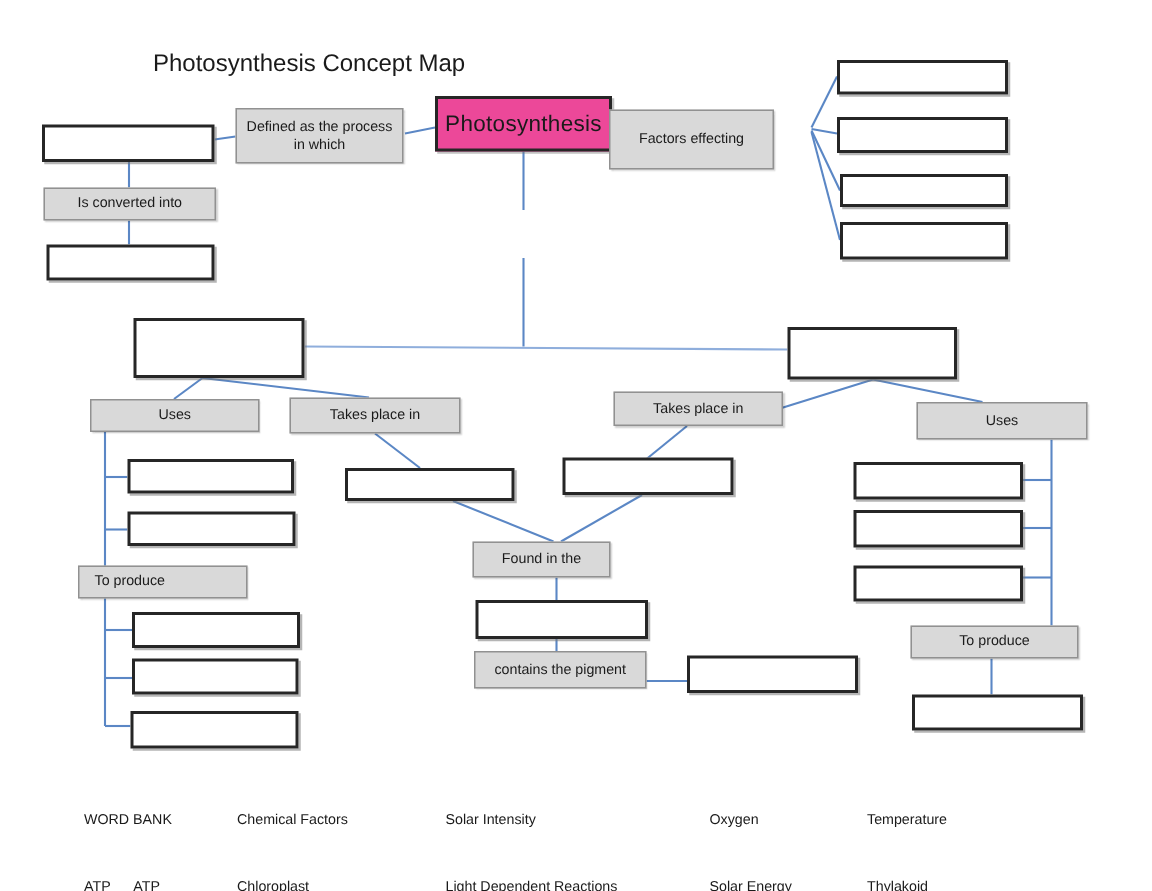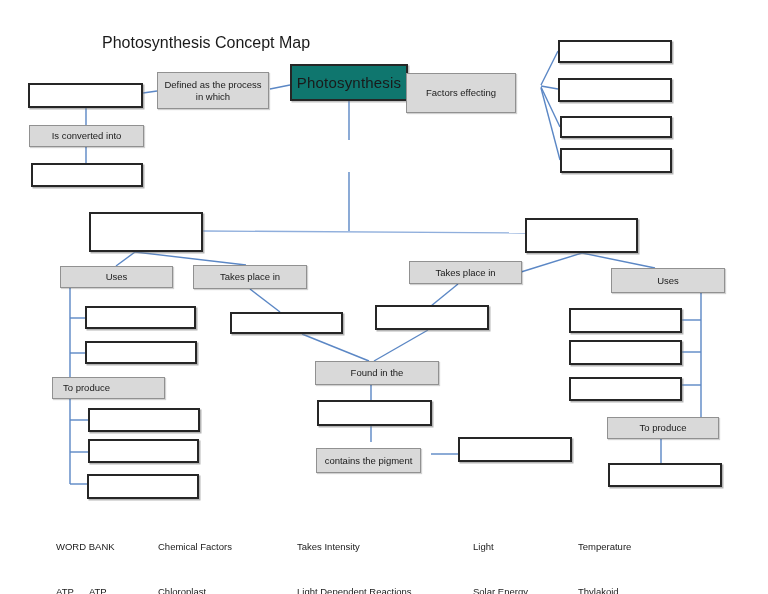--- a/index.html
+++ b/index.html
@@ -7,21 +7,21 @@
     width:768px;height:594px;background:#ffffff;position:relative;
     font-family:"Liberation Sans","DejaVu Sans",sans-serif;color:#1a1a1a;
     overflow:hidden;
   }
   #stage{position:absolute;inset:0;width:768px;height:594px;}
   #wires{position:absolute;left:0;top:0;z-index:1;}
   .node{position:absolute;z-index:2;box-sizing:border-box;display:flex;align-items:center;justify-content:center;text-align:center;}
   .gbox{background:#d9d9d9;border:1px solid #919191;font-size:9.5px;line-height:1.25;box-shadow:1px 1px 1px rgba(0,0,0,.18);padding:1px 4px;}
   .gbox.left-text{justify-content:flex-start;text-align:left;padding-left:10px;}
   .ebox{background:#ffffff;border:2px solid #262626;box-shadow:1.5px 1.5px 0 rgba(120,120,120,.55);}
-  .main-node{background:#0f766e;border:2px solid #262626;font-size:15px;letter-spacing:.2px;box-shadow:1.5px 1.5px 0 rgba(120,120,120,.45);}
+  .main-node{background:#ec4899;border:2px solid #262626;font-size:15px;letter-spacing:.2px;box-shadow:1.5px 1.5px 0 rgba(120,120,120,.45);}
   .title{position:absolute;left:69px;top:34px;font-size:16px;font-weight:normal;z-index:2;margin-left:33px;}
   .wb-col{position:absolute;z-index:2;font-size:9.5px;line-height:15px;white-space:pre;}
   .wb-col div:first-child{font-weight:inherit;}
   .wb-bold{font-weight:bold;text-align:right;}
 </style>
 </head>
 <body>
 
 <div id="stage">
 
@@ -69,22 +69,22 @@
   <div class="node main-node" style="left:290px;top:64px;width:118px;height:37px">Photosynthesis</div>
 
   <div class="node gbox" style="left:29px;top:125px;width:115px;height:22px">Is converted into</div>
   <div class="node gbox" style="left:157px;top:72px;width:112px;height:37px">Defined as the process in which</div>
   <div class="node gbox" style="left:406px;top:73px;width:110px;height:40px">Factors effecting</div>
   <div class="node gbox" style="left:60px;top:266px;width:113px;height:22px">Uses</div>
   <div class="node gbox" style="left:193px;top:265px;width:114px;height:24px">Takes place in</div>
   <div class="node gbox" style="left:409px;top:261px;width:113px;height:23px">Takes place in</div>
   <div class="node gbox" style="left:611px;top:268px;width:114px;height:25px">Uses</div>
   <div class="node gbox left-text" style="left:52px;top:377px;width:113px;height:22px">To produce</div>
-  <div class="node gbox" style="left:315px;top:361px;width:124px;height:24px">Found in the</div>
-  <div class="node gbox" style="left:316px;top:448px;width:105px;height:25px">contains the pigment</div>
+  <div class="node gbox" style="left:315px;top:361px;width:92px;height:24px">Found in the</div>
+  <div class="node gbox" style="left:316px;top:434px;width:115px;height:25px">contains the pigment</div>
   <div class="node gbox" style="left:607px;top:417px;width:112px;height:22px">To produce</div>
 
   <div class="node ebox" style="left:28px;top:83px;width:115px;height:25px"></div>
   <div class="node ebox" style="left:31px;top:163px;width:112px;height:24px"></div>
   <div class="node ebox" style="left:558px;top:40px;width:114px;height:23px"></div>
   <div class="node ebox" style="left:558px;top:78px;width:114px;height:24px"></div>
   <div class="node ebox" style="left:560px;top:116px;width:112px;height:22px"></div>
   <div class="node ebox" style="left:560px;top:148px;width:112px;height:25px"></div>
   <div class="node ebox" style="left:89px;top:212px;width:114px;height:40px"></div>
   <div class="node ebox" style="left:525px;top:218px;width:113px;height:35px"></div>
@@ -108,27 +108,27 @@
     
     
   </div>
   <div class="wb-col" style="left:158px;top:509px">
     <div>Chemical Factors</div>
     <div>Chloroplast</div>
     
     
   </div>
   <div class="wb-col" style="left:297px;top:509px">
-    <div>Takes Intensity</div>
+    <div>Solar Intensity</div>
     <div>Light Dependent Reactions</div>
     
     
   </div>
   <div class="wb-col" style="left:473px;top:509px">
-    <div>Light</div>
+    <div>Oxygen</div>
     <div>Solar Energy</div>
     
     
   </div>
   <div class="wb-col" style="left:578px;top:509px">
     <div>Temperature</div>
     <div>Thylakoid</div>
     
     
   </div>

